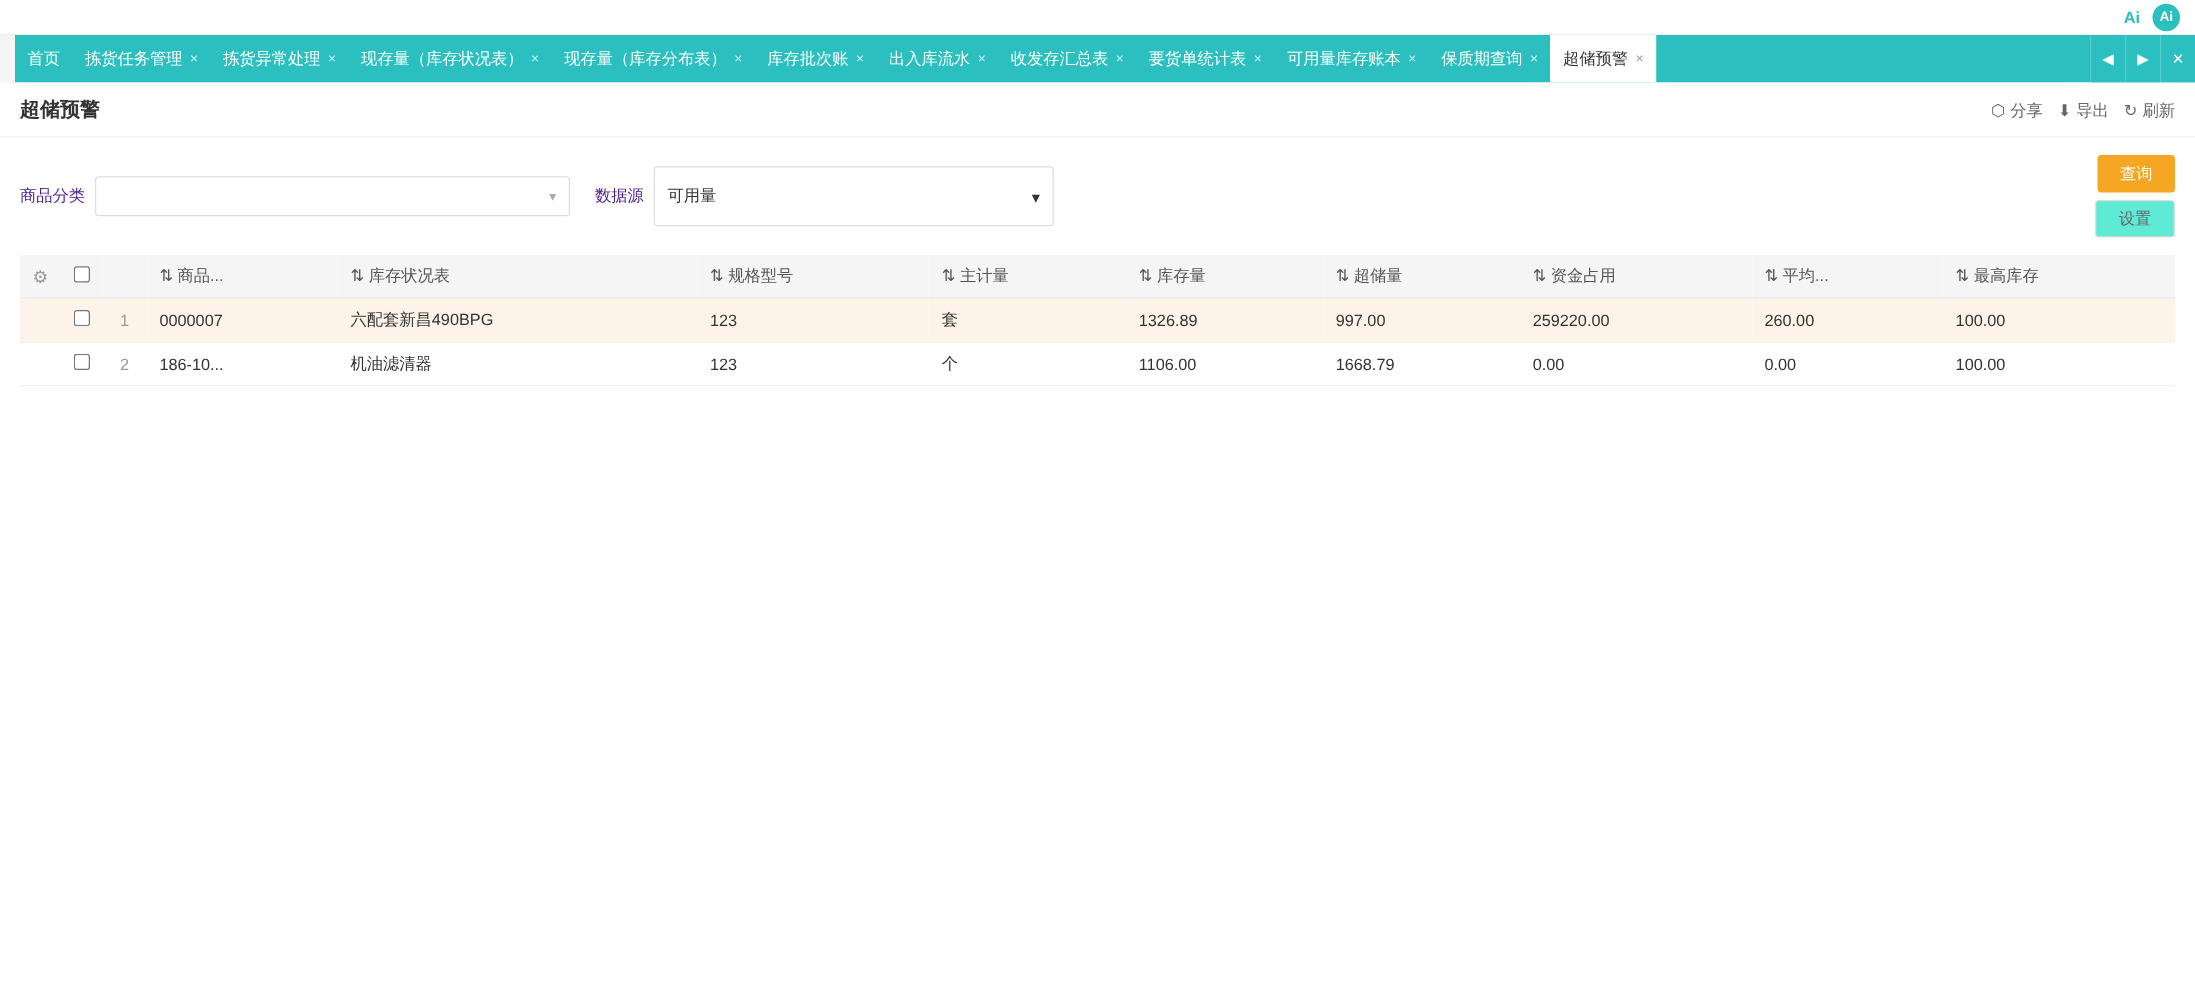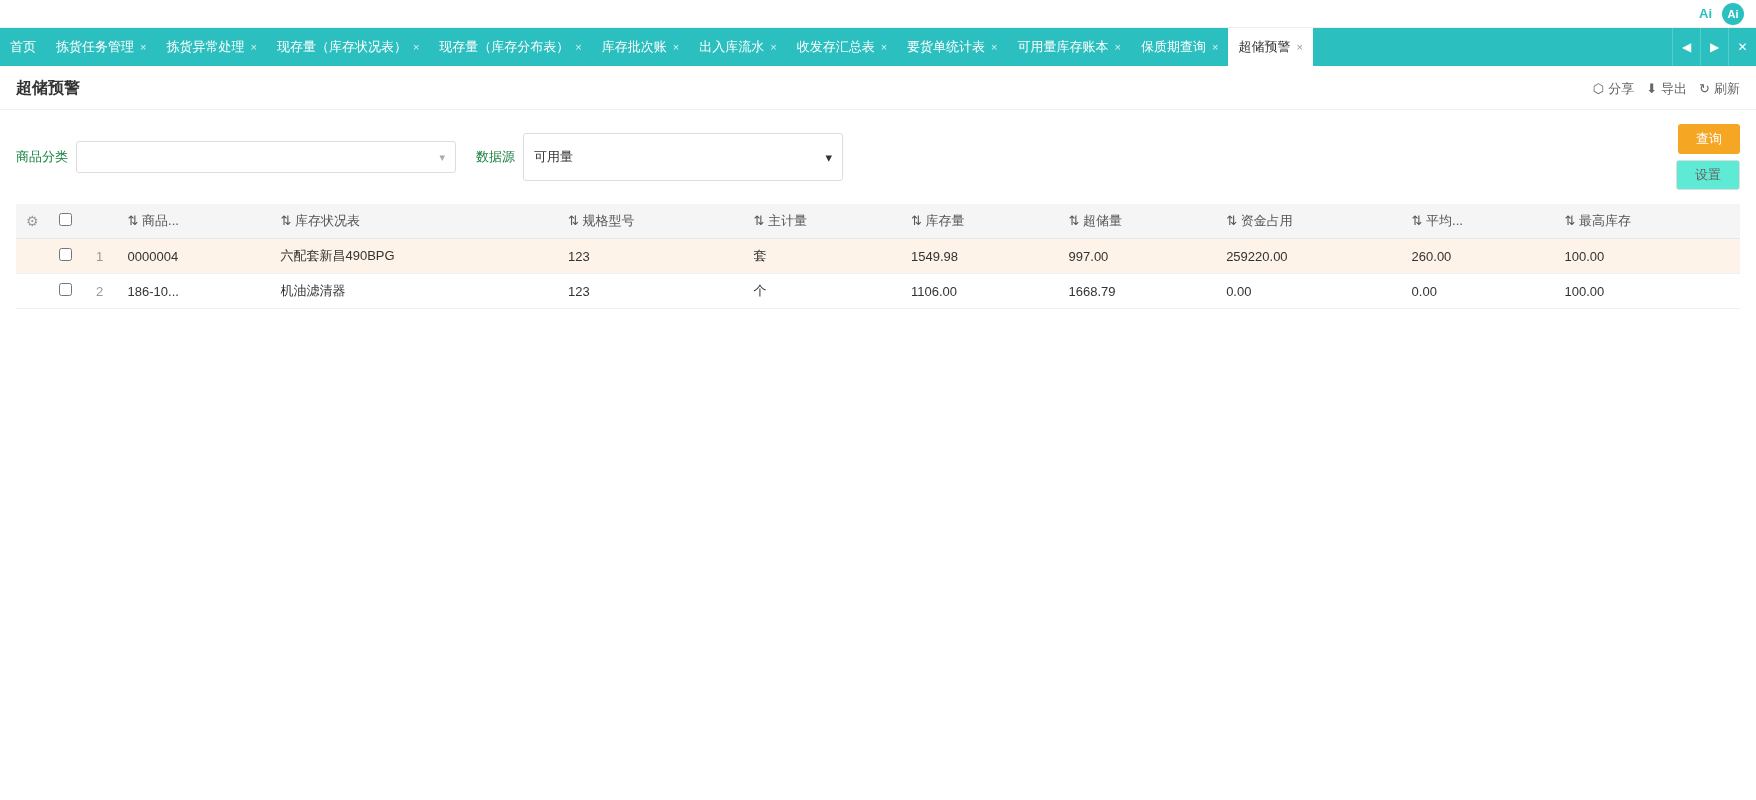--- a/index.html
+++ b/index.html
@@ -6,20 +6,21 @@
     body { font-family: 'Microsoft YaHei', sans-serif; font-size: 13px; background: #f5f5f5; overflow-x: hidden; }
 
     
     .nav-bar {
       display: flex;
       align-items: flex-start;
       background: #2bbfbf;
       height: 38px;
       overflow: hidden;
       white-space: nowrap;
+      margin-left: 12px;
     }
     .nav-item {
       display: inline-flex;
       align-items: center;
       padding: 0 10px;
       height: 38px;
       color: #fff;
       cursor: pointer;
       font-size: 13px;
       flex-shrink: 0;
@@ -86,21 +87,21 @@
       padding: 14px 16px;
       gap: 20px;
       background: #fff;
     }
     .filter-item {
       display: flex;
       align-items: center;
       gap: 8px;
     }
     .filter-label {
-      color: #15803d;
+      color: #4c1d95;
       font-size: 13px;
       white-space: nowrap;
     }
     .filter-select {
       display: flex;
       align-items: center;
       justify-content: space-between;
       width: 380px;
       height: 32px;
       border: 1px solid #ddd;
@@ -338,25 +339,25 @@
           </th>
         </tr>
       </thead>
       <tbody id="table-body">
       <tr class="highlighted">
     <td class="checkbox-cell"></td>
     <td class="checkbox-cell">
       <input type="checkbox" style="">
     </td>
     <td class="row-num">1</td>
-    <td>0000004</td>
+    <td>0000007</td>
     <td>六配套新昌490BPG</td>
     <td>123</td>
     <td>套</td>
-    <td>1549.98</td>
+    <td>1326.89</td>
     <td>997.00</td>
     <td>259220.00</td>
     <td>260.00</td>
     <td>100.00</td>
   </tr>
           <tr>
     <td class="checkbox-cell"></td>
     <td class="checkbox-cell">
       <input type="checkbox" style="">
     </td>

